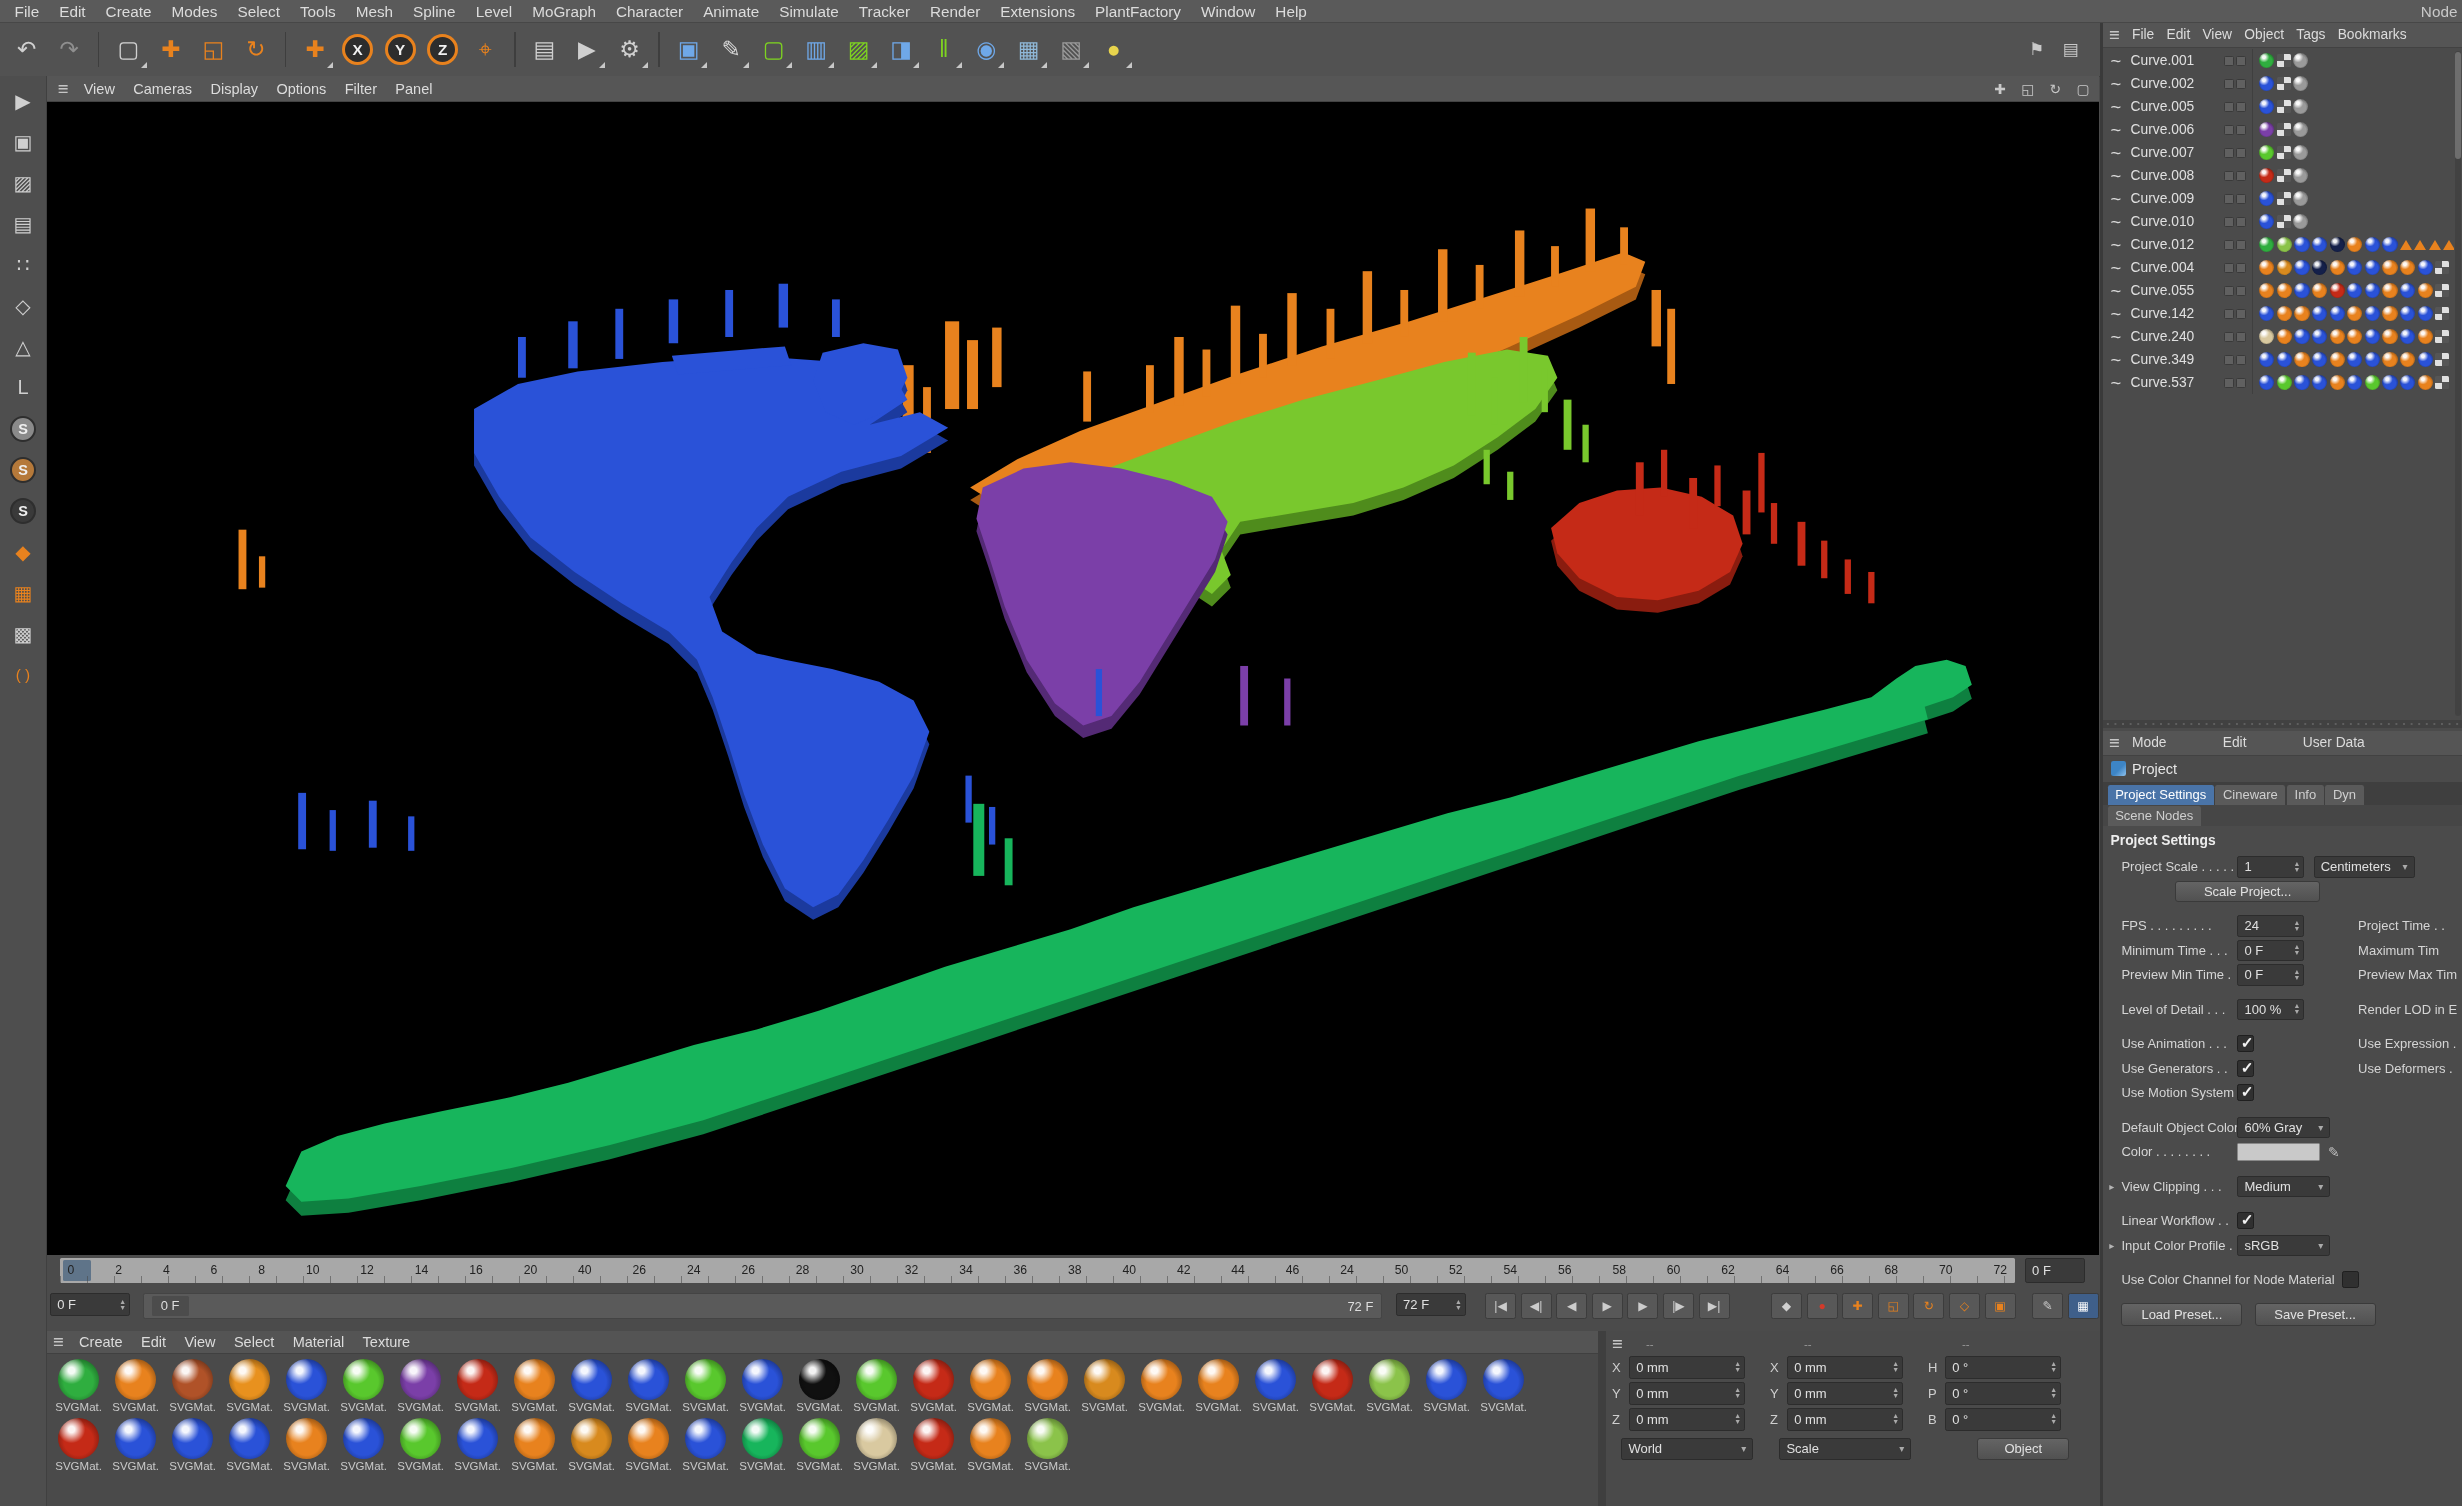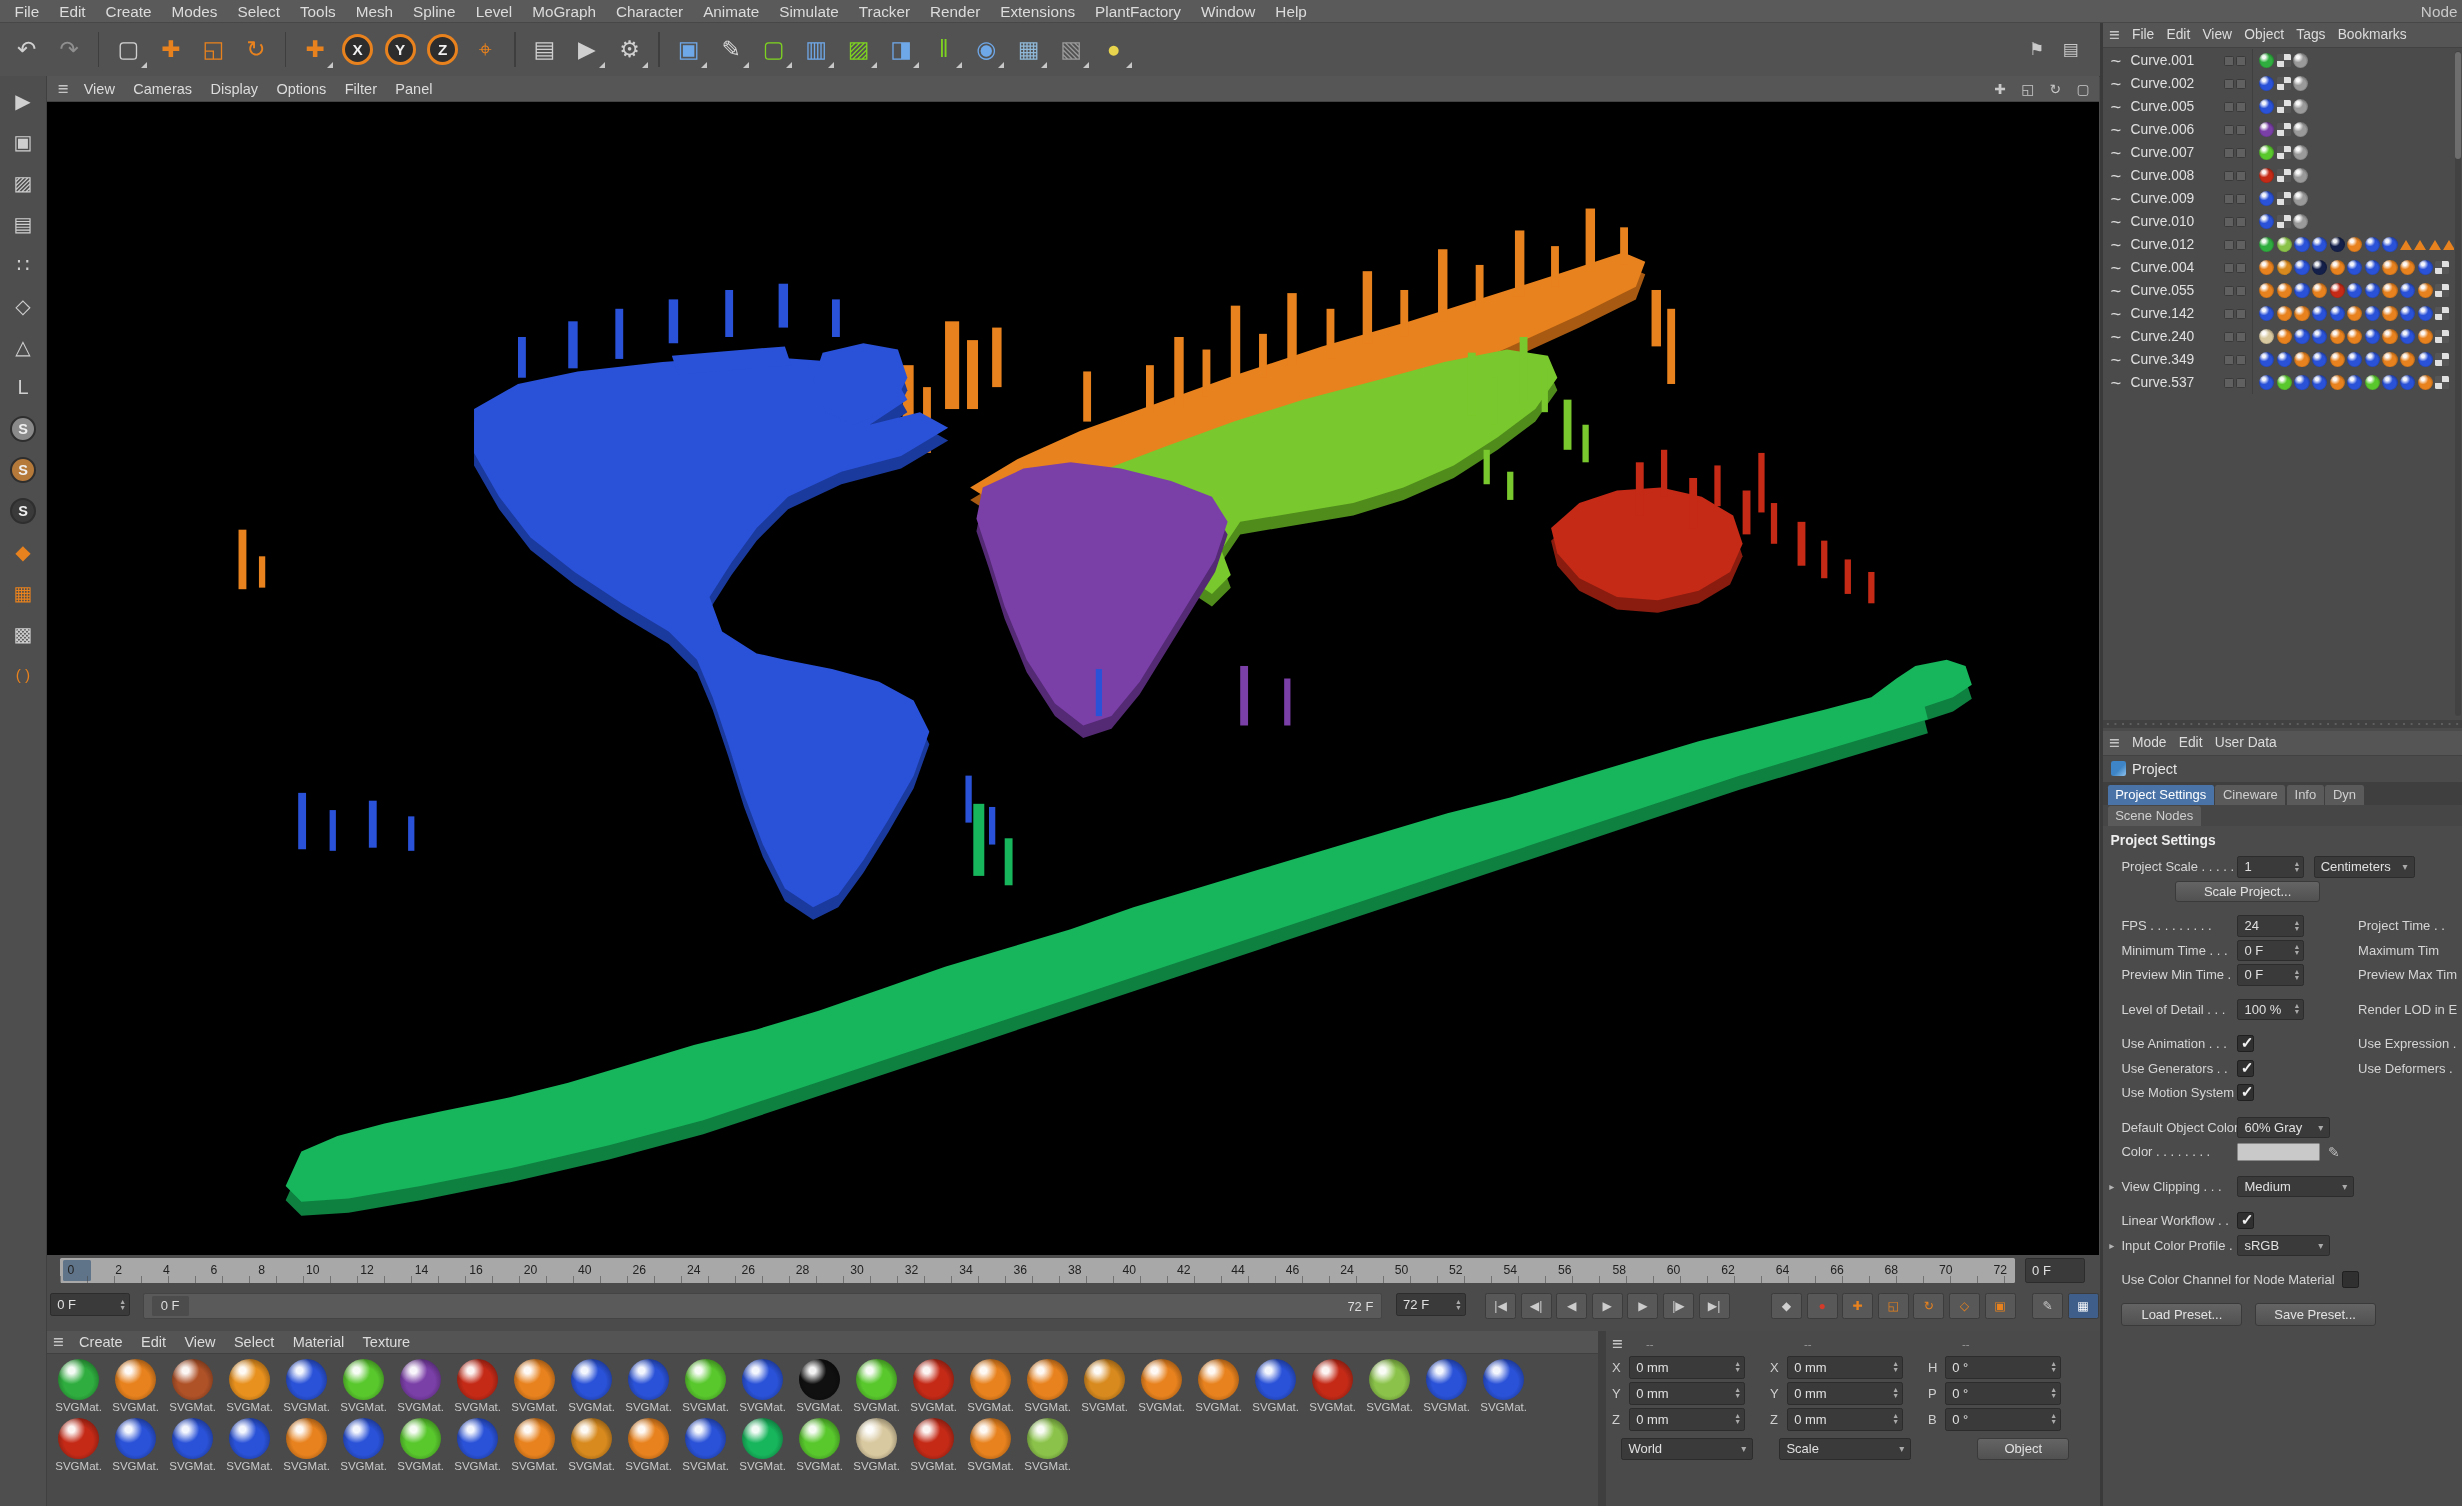--- a/index.html
+++ b/index.html
@@ -1115,21 +1115,21 @@
         </div>
       </div>
     <div class="om-scroll">
         <div class="om-thumb"></div>
       </div>
     <div id="splitter"></div>
 
     <div id="am">
       <div class="rp-menubar">
         <span class="hamb">≡</span>
-        <div id="am-menu-items" style="display:flex;">
+        <div id="am-menu-items" style="display:flex;gap:44px;">
             <span class="menu-item">Mode</span>
             <span class="menu-item">Edit</span>
             <span class="menu-item">User Data</span>
           </div>
       </div>
       <div class="am-project">
         <span class="proj-ic"></span>
         <span>Project</span>
       </div>
       <div id="am-tabs" class="am-tabs">
@@ -1241,21 +1241,21 @@
           <div class="am-row">
             <span class="disc"></span>
             <span class="am-label">Color . . . . . . . .</span>
             <div class="swatch"></div>
             <span class="pick">✎</span>
           </div>
           <div class="am-gap"></div>
           <div class="am-row">
             <span class="disc">▸</span>
             <span class="am-label">View Clipping . . .</span>
-            <div class="select" style="width: 117px;">
+            <div class="select" style="width: 93px;">
               <span class="val">Medium</span>
               <span class="arr">▾</span>
             </div>
           </div>
           <div class="am-gap"></div>
           <div class="am-row">
             <span class="disc"></span>
             <span class="am-label">Linear Workflow . .</span>
             <div class="cb on"></div>
           </div>

